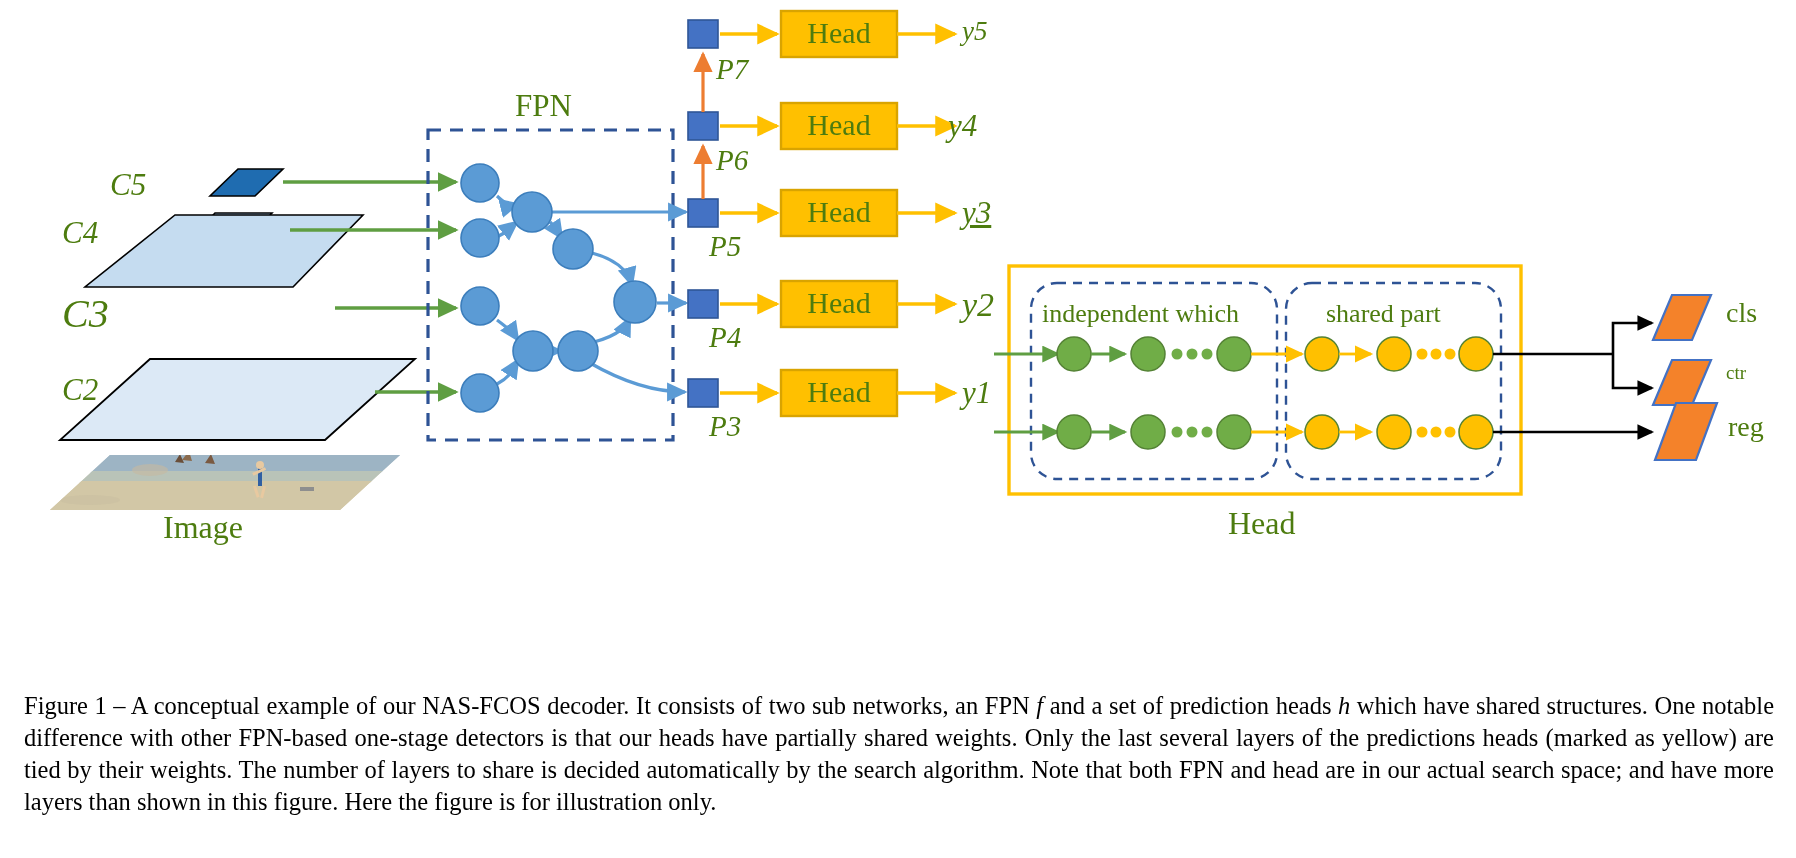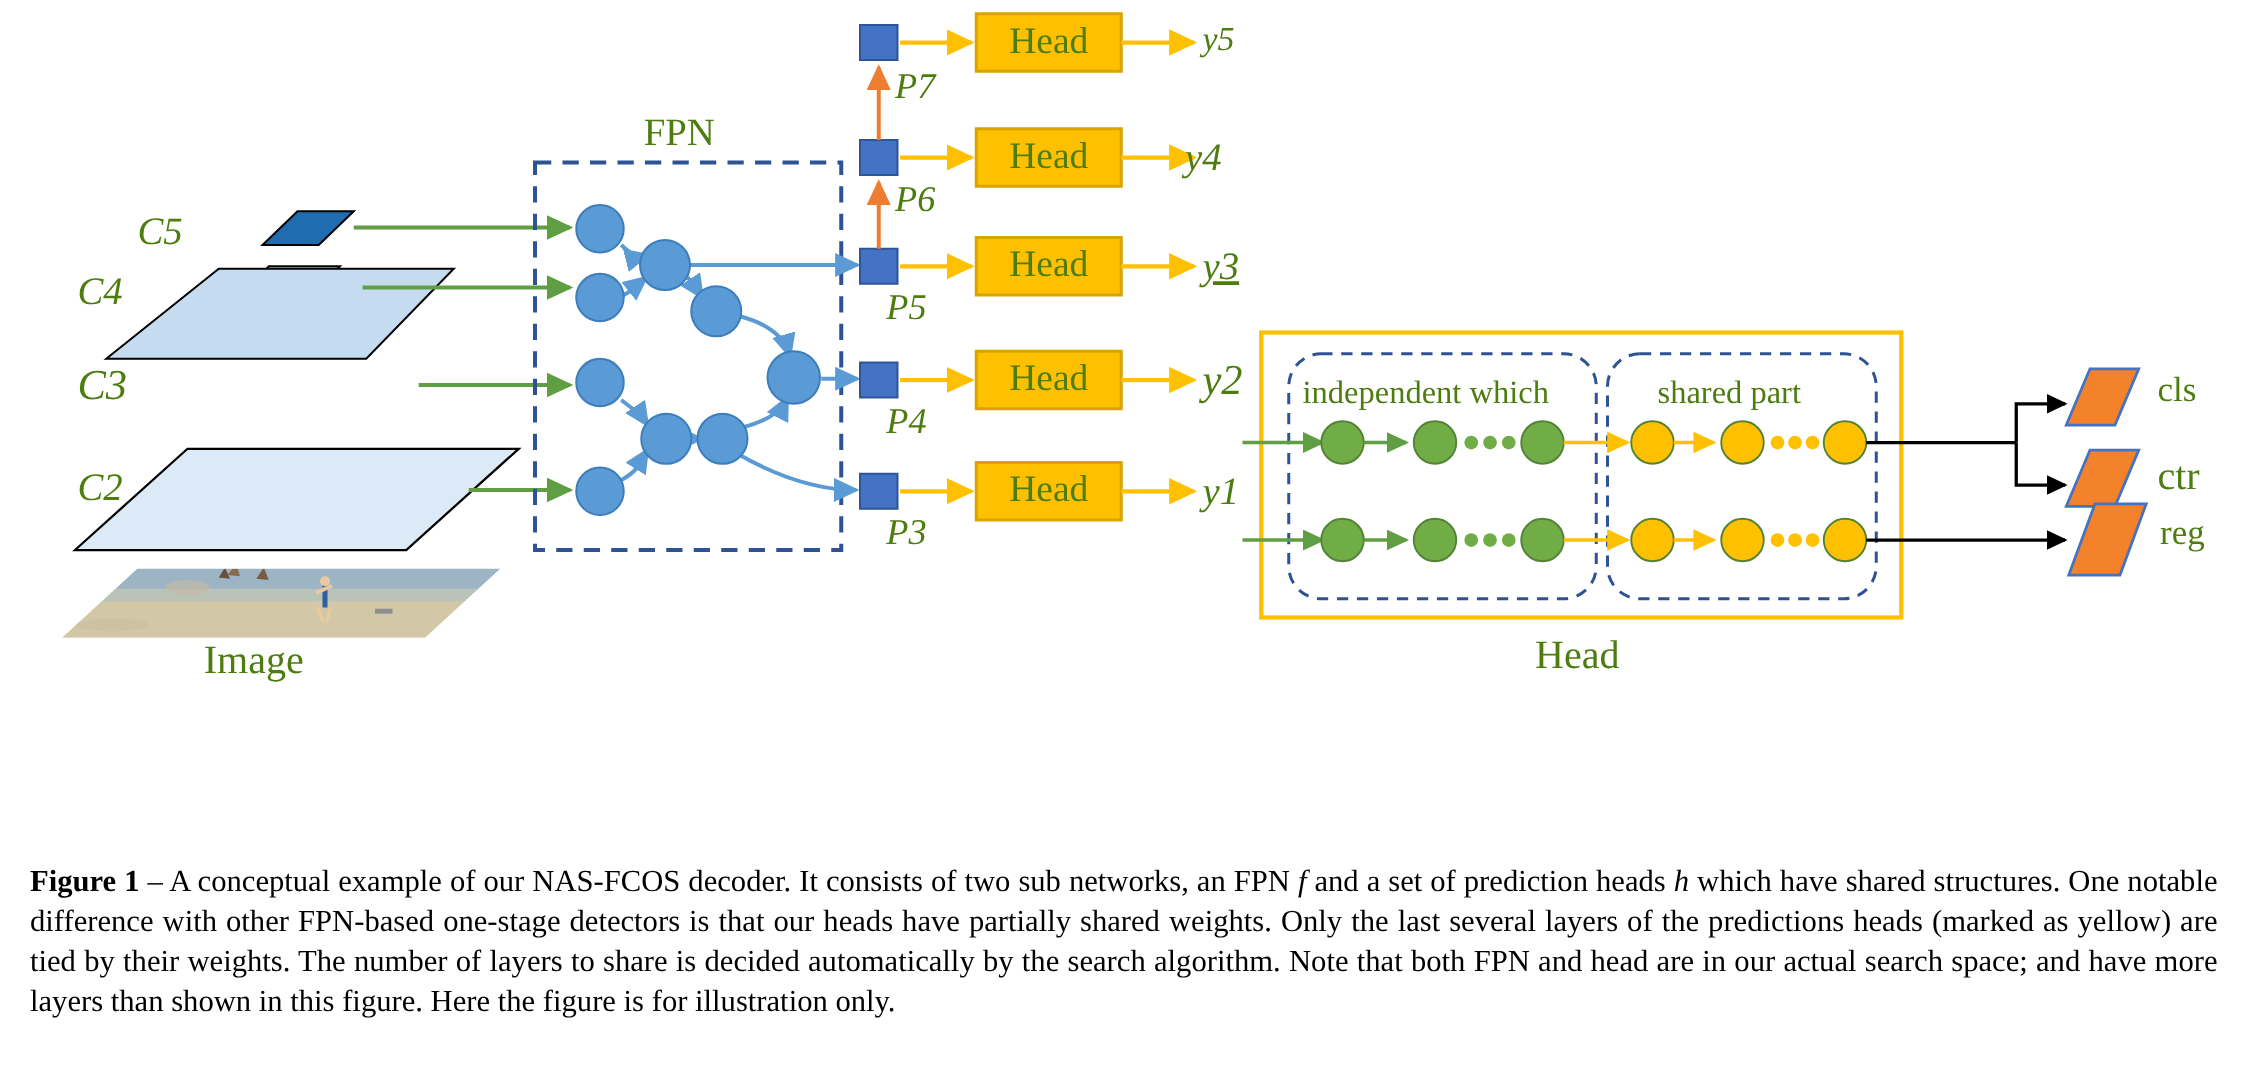--- a/index.html
+++ b/index.html
@@ -1,21 +1,21 @@
 <!DOCTYPE html>
 <html><head>
 <meta charset="utf-8">
 <style>
   html,body{margin:0;padding:0;background:#fff;}
   body{width:1796px;height:858px;position:relative;font-family:"Liberation Serif",serif;overflow:hidden;}
   #fig{position:absolute;left:0;top:0;width:1796px;height:858px;}
   .lbl{position:absolute;white-space:nowrap;color:#4d7c0f;}
   .italic{font-style:italic;}
   .caption{position:absolute;left:24px;top:690px;width:1750px;font-size:24.5px;line-height:1.30;text-align:justify;color:#000;}
-  .caption b{font-weight:bold;}
+  .caption b{font-weight:normal;}
   .caption .mathit{font-style:italic;font-family:"Liberation Serif",serif;}
   svg{position:absolute;left:0;top:0;}
 </style>
 </head>
 <body>
 
 <div id="fig">
 
 <svg width="1796" height="858">
   <defs>
@@ -200,21 +200,21 @@
     </g>
 
     <polygon points="1672,295 1711,295 1692,340 1653,340" fill="#f4822a" stroke="#4472c4" stroke-width="2.2"></polygon>
     <polygon points="1672,360 1711,360 1692,405 1653,405" fill="#f4822a" stroke="#4472c4" stroke-width="2.2"></polygon>
     <polygon points="1676,403 1717,403 1696,460 1655,460" fill="#f4822a" stroke="#4472c4" stroke-width="2.2"></polygon>
   </g>
 </svg>
 
 <div class="lbl italic" style="left:62px;top:167px;font-size:31px;margin-left:48px;">C5</div>
 <div class="lbl italic" style="left:62px;top:215px;font-size:31px;">C4</div>
-<div class="lbl italic" style="left:62px;top:290px;font-size:34px;">C3</div>
+<div class="lbl italic" style="left:62px;top:290px;font-size:40px;">C3</div>
 <div class="lbl italic" style="left:62px;top:372px;font-size:31px;">C2</div>
 
 <div class="lbl" style="left:163px;top:509px;font-size:32px;">Image</div>
 <div class="lbl" style="left:515px;top:88px;font-size:31px;">FPN</div>
 
 <div class="lbl italic" style="left:716px;top:53px;font-size:29px;">P7</div>
 <div class="lbl italic" style="left:716px;top:144px;font-size:29px;">P6</div>
 <div class="lbl italic" style="left:709px;top:230px;font-size:29px;">P5</div>
 <div class="lbl italic" style="left:709px;top:321px;font-size:29px;">P4</div>
 <div class="lbl italic" style="left:709px;top:410px;font-size:29px;">P3</div>
@@ -228,21 +228,21 @@
 <div class="lbl italic" style="left:962px;top:16px;font-size:27px;">y5</div>
 <div class="lbl italic" style="left:948px;top:108px;font-size:31px;">y4</div>
 <div class="lbl italic" style="left:962px;top:195px;font-size:31px;text-decoration:underline;">y3</div>
 <div class="lbl italic" style="left:962px;top:286px;font-size:34px;text-align:center;">y2</div>
 <div class="lbl italic" style="left:962px;top:375px;font-size:31px;">y1</div>
 
 <div class="lbl" style="left:1042px;top:299px;font-size:26px;">independent which</div>
 <div class="lbl" style="left:1326px;top:299px;font-size:26px;">shared part</div>
 
 <div class="lbl" style="left:1726px;top:297px;font-size:28px;">cls</div>
-<div class="lbl" style="left:1726px;top:362px;font-size:32px;">ctr</div>
+<div class="lbl" style="left:1726px;top:362px;font-size:19px;">ctr</div>
 <div class="lbl" style="left:1728px;top:411px;font-size:28px;">reg</div>
 
 <div class="lbl" style="left:1228px;top:505px;font-size:32px;">Head</div>
 
 <div class="caption">
   <b>Figure 1</b><span> – </span><span>A conceptual example of our NAS-FCOS decoder. It consists of two sub networks, an FPN </span><span class="mathit">f</span><span> and a set of prediction heads </span><span class="mathit">h</span><span> which have shared structures. One notable difference with other FPN-based one-stage detectors is that our heads have partially shared weights. Only the last several layers of the predictions heads (marked as yellow) are tied by their weights. The number of layers to share is decided automatically by the search algorithm. Note that both FPN and head are in our actual search space; and have more layers than shown in this figure. Here the figure is for illustration only.</span>
 </div>
 
 </div>
 

